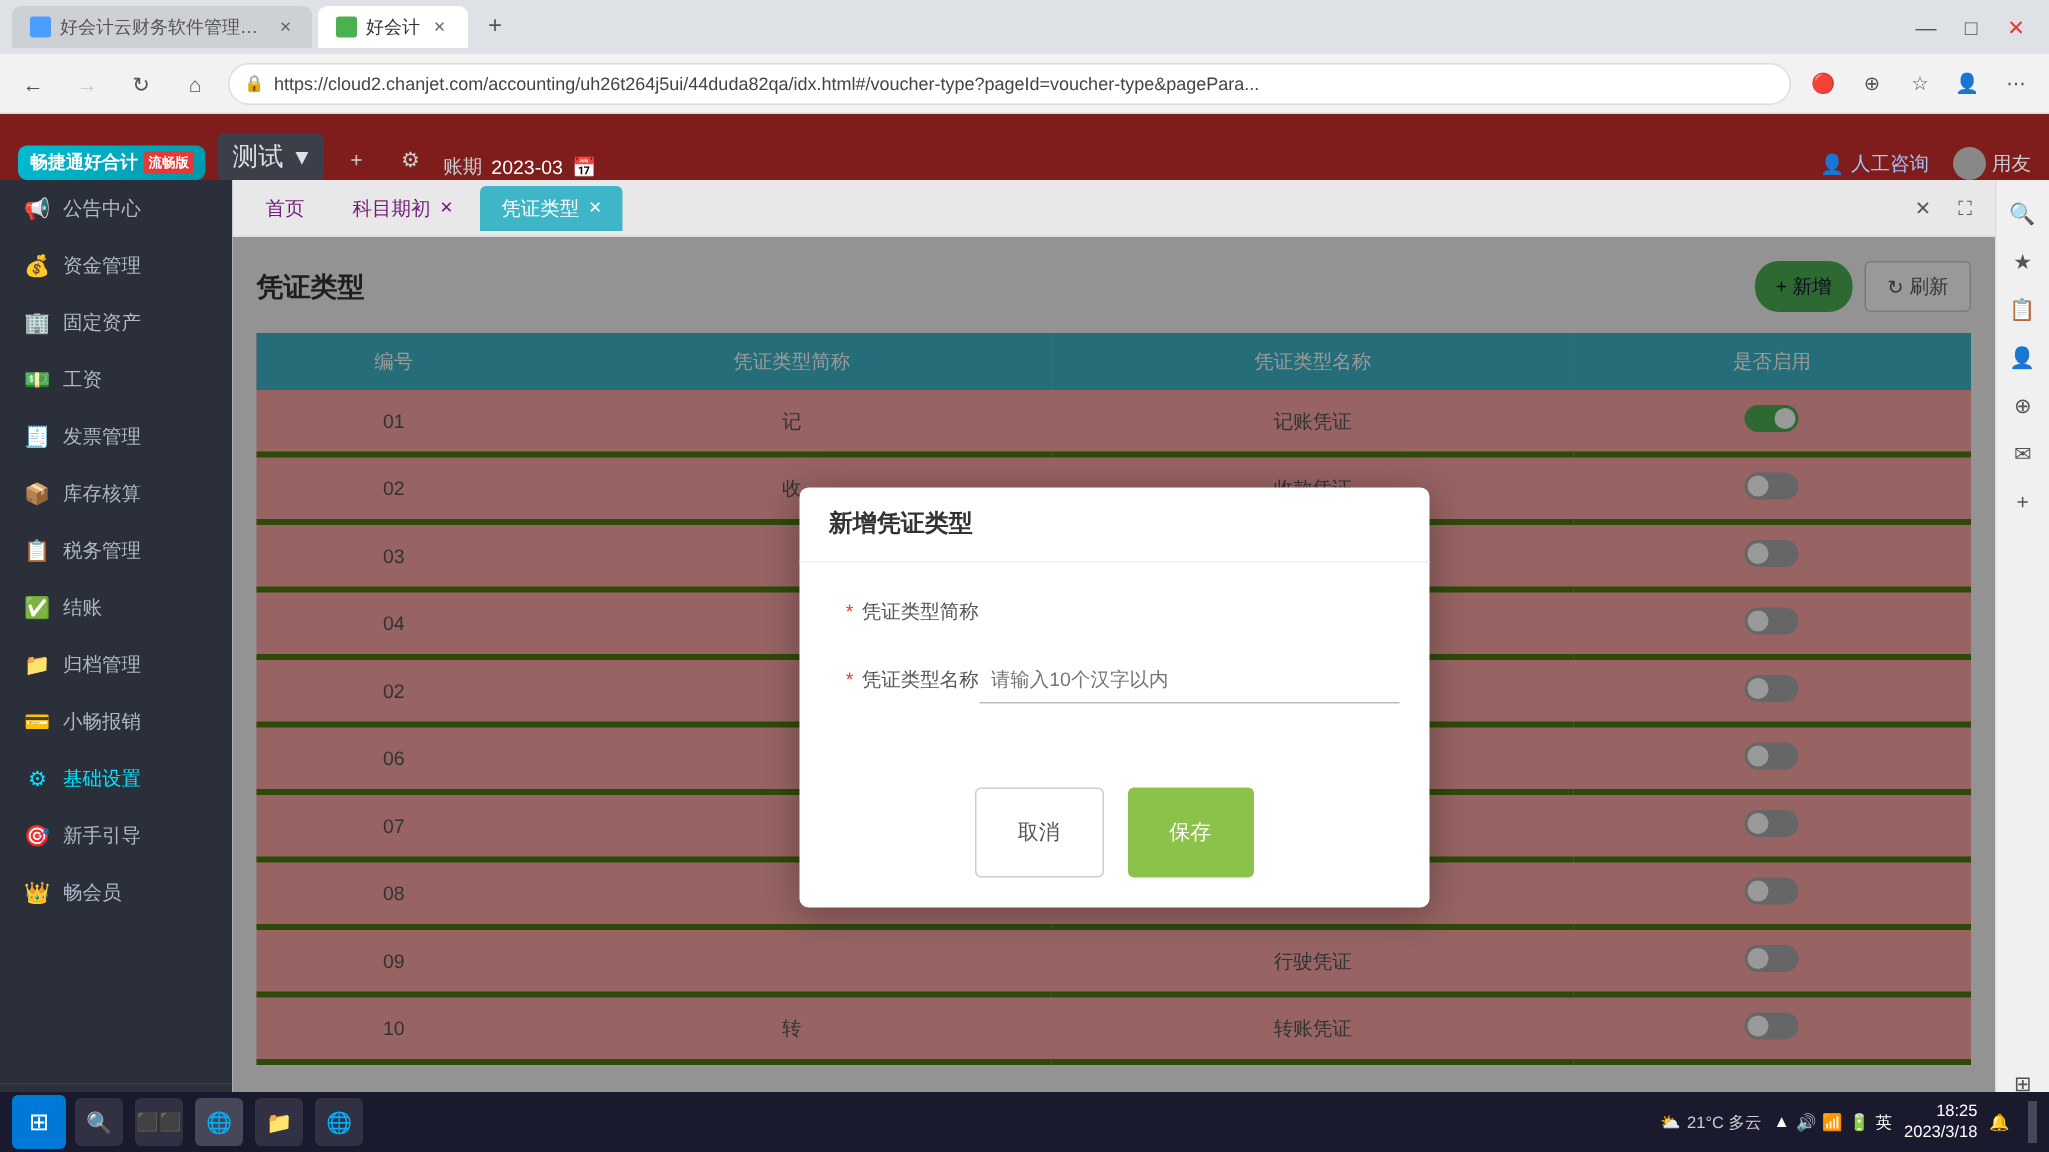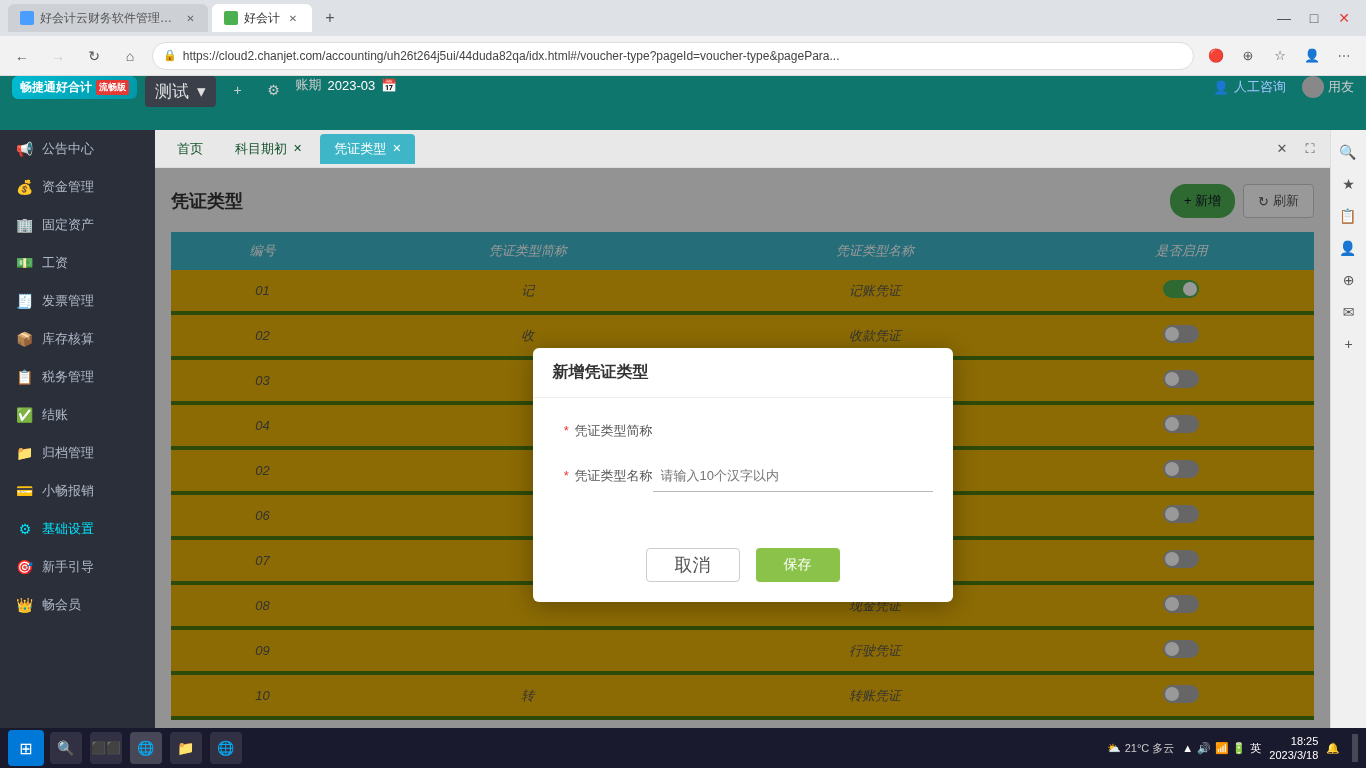--- a/index.html
+++ b/index.html
@@ -13,21 +13,21 @@
     .tab-new { width: 28px; height: 28px; display: flex; align-items: center; justify-content: center; cursor: pointer; font-size: 16px; color: #555; }
 
     .address-bar { display: flex; align-items: center; height: 40px; background: #f2f2f2; padding: 0 8px; gap: 8px; border-bottom: 1px solid #ddd; }
     .nav-btn { width: 28px; height: 28px; display: flex; align-items: center; justify-content: center; cursor: pointer; border-radius: 50%; color: #555; font-size: 14px; }
     .url-bar { flex: 1; height: 28px; background: #fff; border: 1px solid #ddd; border-radius: 14px; display: flex; align-items: center; padding: 0 10px; font-size: 12px; color: #555; }
     .url-lock { color: #666; margin-right: 6px; font-size: 11px; }
     .browser-actions { display: flex; gap: 4px; align-items: center; }
     .browser-action-btn { width: 28px; height: 28px; display: flex; align-items: center; justify-content: center; border-radius: 4px; cursor: pointer; color: #555; font-size: 13px; }
 
     
-    .app-header { background: #0f766e; height: 54px; display: flex; align-items: flex-start; padding: 0 12px; gap: 8px; }
+    .app-header { background: #7f1d1d; height: 44px; display: flex; align-items: flex-end; padding: 0 12px; gap: 8px; }
     .app-logo { background: linear-gradient(135deg, #00bcd4, #0097a7); border-radius: 6px; padding: 3px 8px; color: #fff; font-size: 12px; font-weight: bold; display: flex; align-items: center; gap: 4px; }
     .logo-badge { background: #e53935; color: #fff; font-size: 9px; padding: 1px 3px; border-radius: 2px; }
     .company-selector { background: #3a3f4a; color: #e0e0e0; padding: 4px 10px; border-radius: 4px; font-size: 17px; display: flex; align-items: center; gap: 8px; cursor: pointer; }
     .header-actions { margin-left: auto; display: flex; align-items: center; gap: 16px; }
     .period-info { color: #ccc; font-size: 13px; display: flex; align-items: center; gap: 6px; }
     .consultation { color: #a0c4ff; font-size: 13px; display: flex; align-items: center; gap: 4px; cursor: pointer; }
     .user-info { color: #ccc; font-size: 13px; display: flex; align-items: center; gap: 4px; cursor: pointer; }
 
     
     .main-layout { display: flex; height: calc(768px - 36px - 40px - 40px); }
@@ -38,34 +38,34 @@
     .sidebar-item.active { color: #00e5ff; }
     .sidebar-icon { width: 18px; height: 18px; display: flex; align-items: center; justify-content: center; font-size: 14px; flex-shrink: 0; }
     .sidebar-bottom { margin-top: auto; padding: 8px 0; border-top: 1px solid #3a3f4a; }
     .cancel-pin { display: flex; align-items: center; gap: 6px; padding: 8px 16px; color: #888; font-size: 12px; cursor: pointer; }
 
     
     .content-area { flex: 1; display: flex; flex-direction: column; background: #f5f5f5; overflow: hidden; }
 
     
     .content-tabs { display: flex; align-items: center; background: #e8e8e8; height: 38px; padding: 0 8px; border-bottom: 1px solid #ddd; }
-    .content-tab { padding: 0 14px; height: 30px; display: flex; align-items: center; gap: 6px; cursor: pointer; font-size: 13px; color: #14532d; border-radius: 4px 4px 0 0; }
+    .content-tab { padding: 0 14px; height: 30px; display: flex; align-items: center; gap: 6px; cursor: pointer; font-size: 13px; color: #701a75; border-radius: 4px 4px 0 0; }
     .content-tab.active { background: #3eb6c8; color: #fff; }
     .content-tab .tab-x { font-size: 11px; cursor: pointer; }
 
     
     .page-content { flex: 1; overflow-y: auto; padding: 16px; position: relative; }
     .page-title-bar { display: flex; align-items: center; justify-content: space-between; margin-bottom: 14px; }
     .page-title { font-size: 18px; font-weight: bold; color: #333; }
     .title-actions { display: flex; gap: 8px; }
     .btn-new { background: #4caf50; color: #0f172a; border: none; padding: 7px 14px; border-radius: 16px; cursor: pointer; font-size: 13px; display: flex; align-items: center; gap: 4px; }
     .btn-refresh { background: #fff; color: #555; border: 1px solid #ccc; padding: 7px 14px; border-radius: 4px; cursor: pointer; font-size: 13px; display: flex; align-items: center; gap: 4px; }
 
     
-    .data-table { width: 100%; border-collapse: collapse; background: #eab308; font-style: italic; }
+    .data-table { width: 100%; border-collapse: collapse; background: #fca5a5; }
     .data-table thead tr { background: #3eb6c8; color: #fff; }
     .data-table thead th { padding: 10px 16px; text-align: center; font-weight: normal; font-size: 13px; }
     .data-table tbody tr { border-bottom: 4px solid #4d7c0f; }
     .data-table tbody td { padding: 10px 16px; text-align: center; font-size: 13px; color: #555; }
 
     
     .toggle { width: 36px; height: 18px; border-radius: 9px; display: inline-block; position: relative; cursor: pointer; }
     .toggle.on { background: #4caf50; }
     .toggle.off { background: #aaa; }
     .toggle::after { content: ''; position: absolute; top: 2px; width: 14px; height: 14px; background: #fff; border-radius: 50%; transition: left 0.2s; }
@@ -81,21 +81,21 @@
 
     
     .dialog { background: #fff; border-radius: 6px; width: 420px; padding: 0; box-shadow: 0 4px 24px rgba(0,0,0,0.3); }
     .dialog-header { padding: 14px 20px; border-bottom: 1px solid #eee; font-size: 16px; font-weight: bold; color: #333; }
     .dialog-body { padding: 24px 20px; }
     .form-row { display: flex; align-items: center; margin-bottom: 20px; }
     .form-label { width: 100px; text-align: right; font-size: 13px; color: #555; flex-shrink: 0; }
     .form-label .required { color: #e53935; margin-right: 2px; }
     .form-input { flex: 1; height: 32px; border: none; border-bottom: 1px solid #bbb; outline: none; font-size: 13px; color: #333; padding: 0 8px; background: transparent; }
     .dialog-footer { padding: 12px 20px 20px; display: flex; justify-content: center; gap: 16px; }
-    .btn-cancel { padding: 4px 28px; border: 1px solid #ccc; background: #fff; color: #555; border-radius: 4px; cursor: pointer; font-size: 18px; }
+    .btn-cancel { padding: 20px 28px; border: 1px solid #ccc; background: #fff; color: #555; border-radius: 4px; cursor: pointer; font-size: 14px; }
     .btn-save { padding: 8px 28px; border: none; background: #8bc34a; color: #fff; border-radius: 4px; cursor: pointer; font-size: 14px; }
 
     
     .taskbar { height: 40px; background: #1a1a2e; display: flex; align-items: center; padding: 0 8px; gap: 4px; position: fixed; bottom: 0; width: 1366px; z-index: 1000; }
     .taskbar-start { width: 36px; height: 36px; background: #0078d7; border-radius: 4px; display: flex; align-items: center; justify-content: center; cursor: pointer; }
     .taskbar-btn { width: 32px; height: 32px; background: rgba(255,255,255,0.1); border-radius: 4px; display: flex; align-items: center; justify-content: center; cursor: pointer; margin: 0 2px; }
     .taskbar-right { margin-left: auto; display: flex; align-items: center; gap: 8px; color: #fff; font-size: 11px; }
     .weather { display: flex; align-items: center; gap: 4px; color: #ccc; }
     .time-block { text-align: right; color: #fff; line-height: 1.3; }
     .taskbar-icons { display: flex; gap: 4px; align-items: center; }

